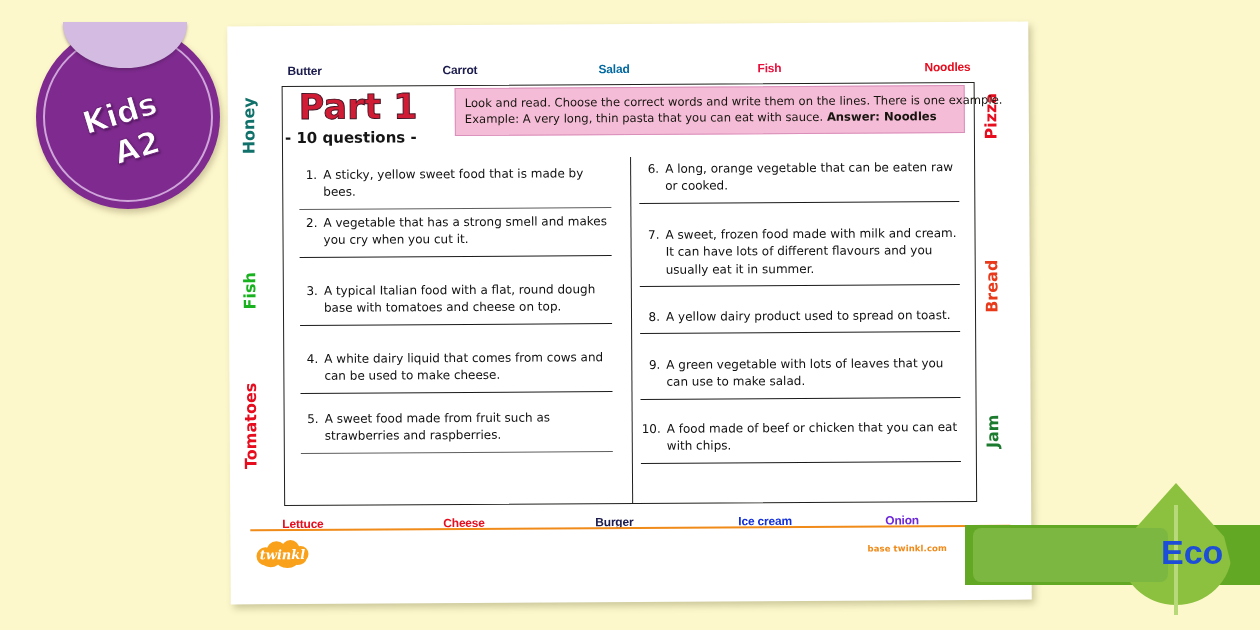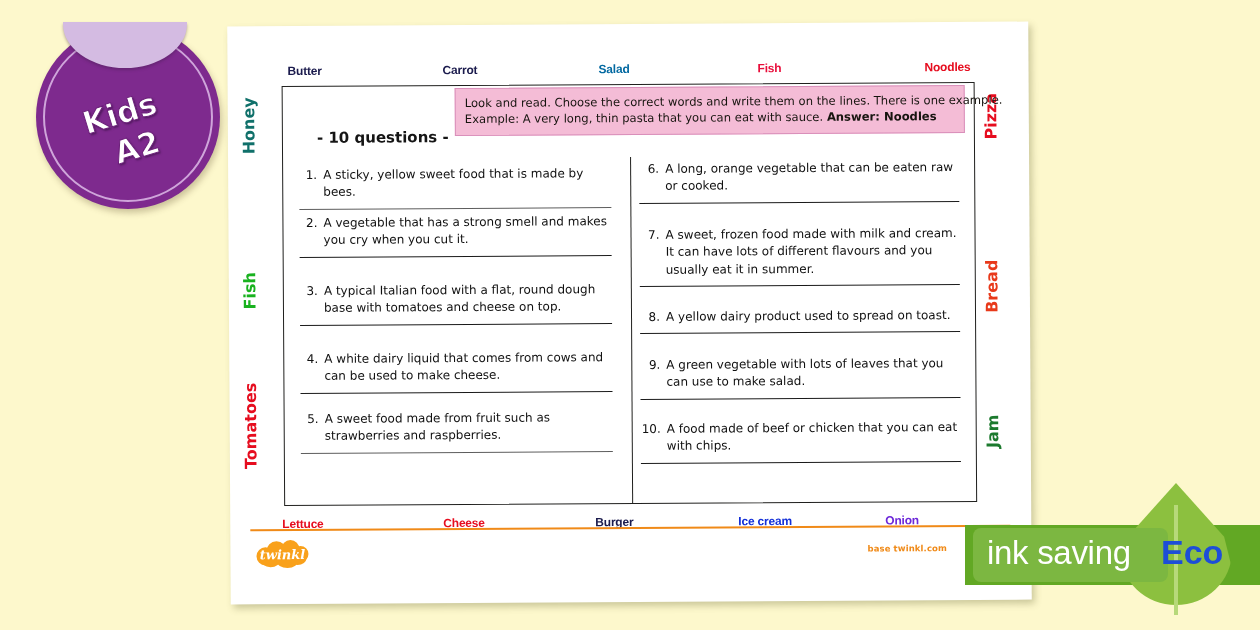--- a/index.html
+++ b/index.html
@@ -88,21 +88,21 @@
     font-family: "DejaVu Sans", sans-serif;
     font-weight: bold;
     font-size: 35px;
     color: #d01d35;
     letter-spacing: 0px;
     -webkit-text-stroke: 0.9px #3a1020;
     line-height: 1;
   }
   #part-sub {
     position: absolute;
-    left: 34px;
+    left: 2px;
     top: 44px;
     font-family: "DejaVu Sans", sans-serif;
     font-weight: bold;
     font-size: 15px;
     color: #151515;
     line-height: 1;
   }
   #instruction {
     position: absolute;
     left: 172px;
@@ -382,20 +382,21 @@
       </div>
     <div id="bank-right">
         <span class="vword right" style="position: absolute; color: rgb(230, 13, 31); top: 85px; left: 748px; width: 90px; text-align: center; margin-left: -30px;">Pizza</span>
         <span class="vword right" style="position: absolute; color: rgb(232, 57, 26); top: 255px; left: 748px; width: 90px; text-align: center; margin-left: -30px;">Bread</span>
         <span class="vword right" style="position: absolute; color: rgb(28, 122, 46); top: 400px; left: 748px; width: 90px; text-align: center; margin-left: -30px;">Jam</span>
       </div>
 
     <div id="inner-box">
 
       <div id="head-area">
+        <div id="part-title">Part 1</div>
         <div id="part-sub">- 10 questions -</div>
 
         <div id="instruction">
           <div class="instr-line">Look and read. Choose the correct words and write them on the lines. There is one example.</div>
           <div class="instr-line"><span>Example: A very long, thin pasta that you can eat with sauce. </span><b>Answer: Noodles</b></div>
         </div>
       </div>
 
       <div class="qcol" id="col-left">
           <div class="qitem" style="top: 8px;">
@@ -489,15 +490,14 @@
   </div>
 </div>
 
 <div id="eco">
   <div id="eco-bar"></div>
   <div id="eco-leaf">
     <div class="leafpoint"></div>
     <div class="vein"></div>
   </div>
   <div id="eco-pill"></div>
-  <div id="eco-ink">ink saving</div>
   <div id="eco-word">Eco</div>
 </div>
 
 </body></html>

